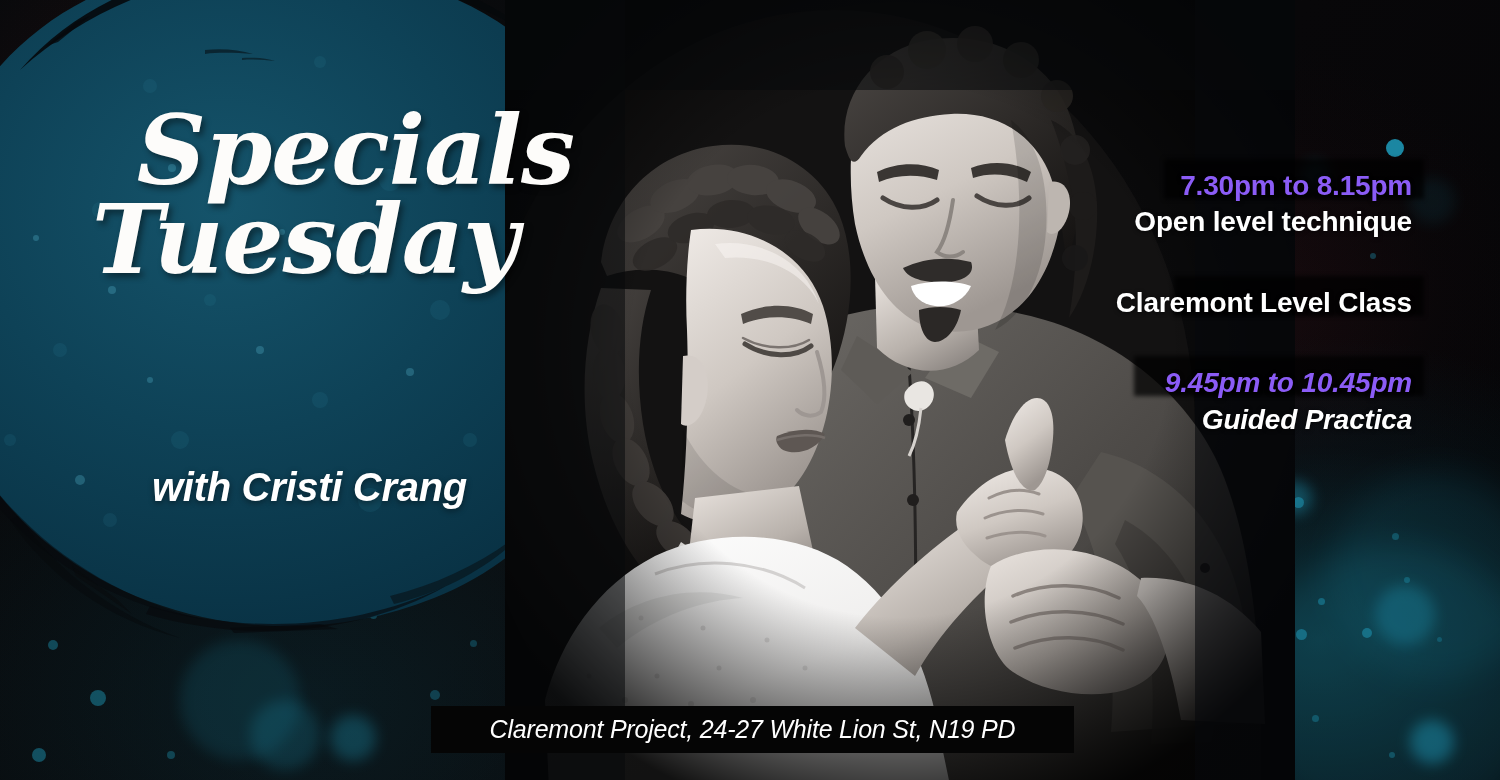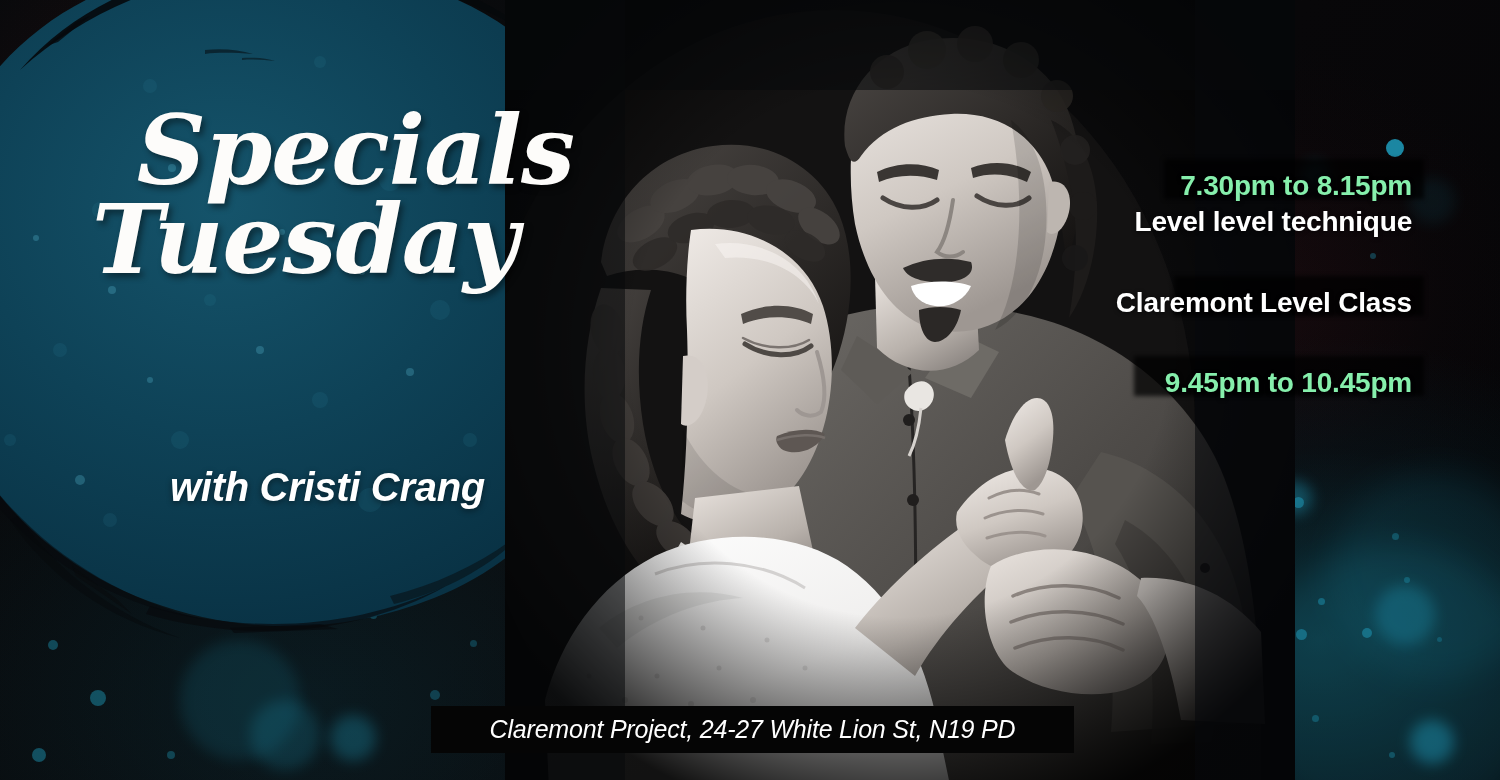--- a/index.html
+++ b/index.html
@@ -83,21 +83,21 @@
     font-weight: 300;
     color: #f2f7f8;
     letter-spacing: .2px;
     text-shadow: 0 2px 5px rgba(0,0,0,.4);
     z-index: 6;
     white-space: nowrap;
   }
 
   .presenters {
     position: absolute;
-    left: 170px; top: 460px;
+    left: 152px; top: 460px;
     z-index: 6;
   }
   .presenter-line {
     font-size: 40px;
     font-weight: 700;
     font-style: italic;
     color: #ffffff;
     letter-spacing: -.3px;
     line-height: 1.35;
     text-shadow: 0 2px 6px rgba(0,0,0,.45);
@@ -130,33 +130,33 @@
 
   
   .schedule {
     position: absolute;
     right: 88px; top: 168px;
     z-index: 7;
     text-align: right;
     width: 340px;
   }
   .sched-item { margin-bottom: 44px; position: relative; }
-  .sched-item:last-child { margin-bottom: 0; }
+  .sched-item:last-child { margin-bottom: 0; font-style: italic; }
   .sched-backplate {
     position: absolute;
     right: -12px; top: -9px;
     height: 40px;
     background: rgba(0,0,0,.72);
     filter: blur(2px);
     z-index: -1;
   }
   .sched-time {
     font-size: 28px;
     font-weight: 700;
-    color: #86efac;
+    color: #8b5cf6;
     letter-spacing: -.2px;
     line-height: 1.3;
     text-shadow: 0 1px 4px rgba(0,0,0,.7);
     white-space: nowrap;
   }
   .sched-name {
     font-size: 28px;
     font-weight: 700;
     color: #ffffff;
     letter-spacing: -.2px;
@@ -546,29 +546,30 @@
 
   <div class="presenters">
     <div class="presenter-line">with Cristi Crang</div>
   </div>
 
 
   <div class="schedule">
     <div class="sched-item">
       <div class="sched-backplate" style="width:260px"></div>
       <div class="sched-time">7.30pm to 8.15pm</div>
-      <div class="sched-name">Level level technique</div>
+      <div class="sched-name">Open level technique</div>
     </div>
     <div class="sched-item">
       <div class="sched-backplate" style="width:250px"></div>
       <div class="sched-name">Claremont Level Class</div>
     </div>
     <div class="sched-item">
       <div class="sched-backplate" style="width:290px"></div>
       <div class="sched-time">9.45pm to 10.45pm</div>
+      <div class="sched-name">Guided Practica</div>
     </div>
   </div>
 
   <div class="venue-band">
     <span class="venue-text">Claremont Project, 24-27 White Lion St, N19 PD</span>
   </div>
 
 </div>
 
 </body></html>

